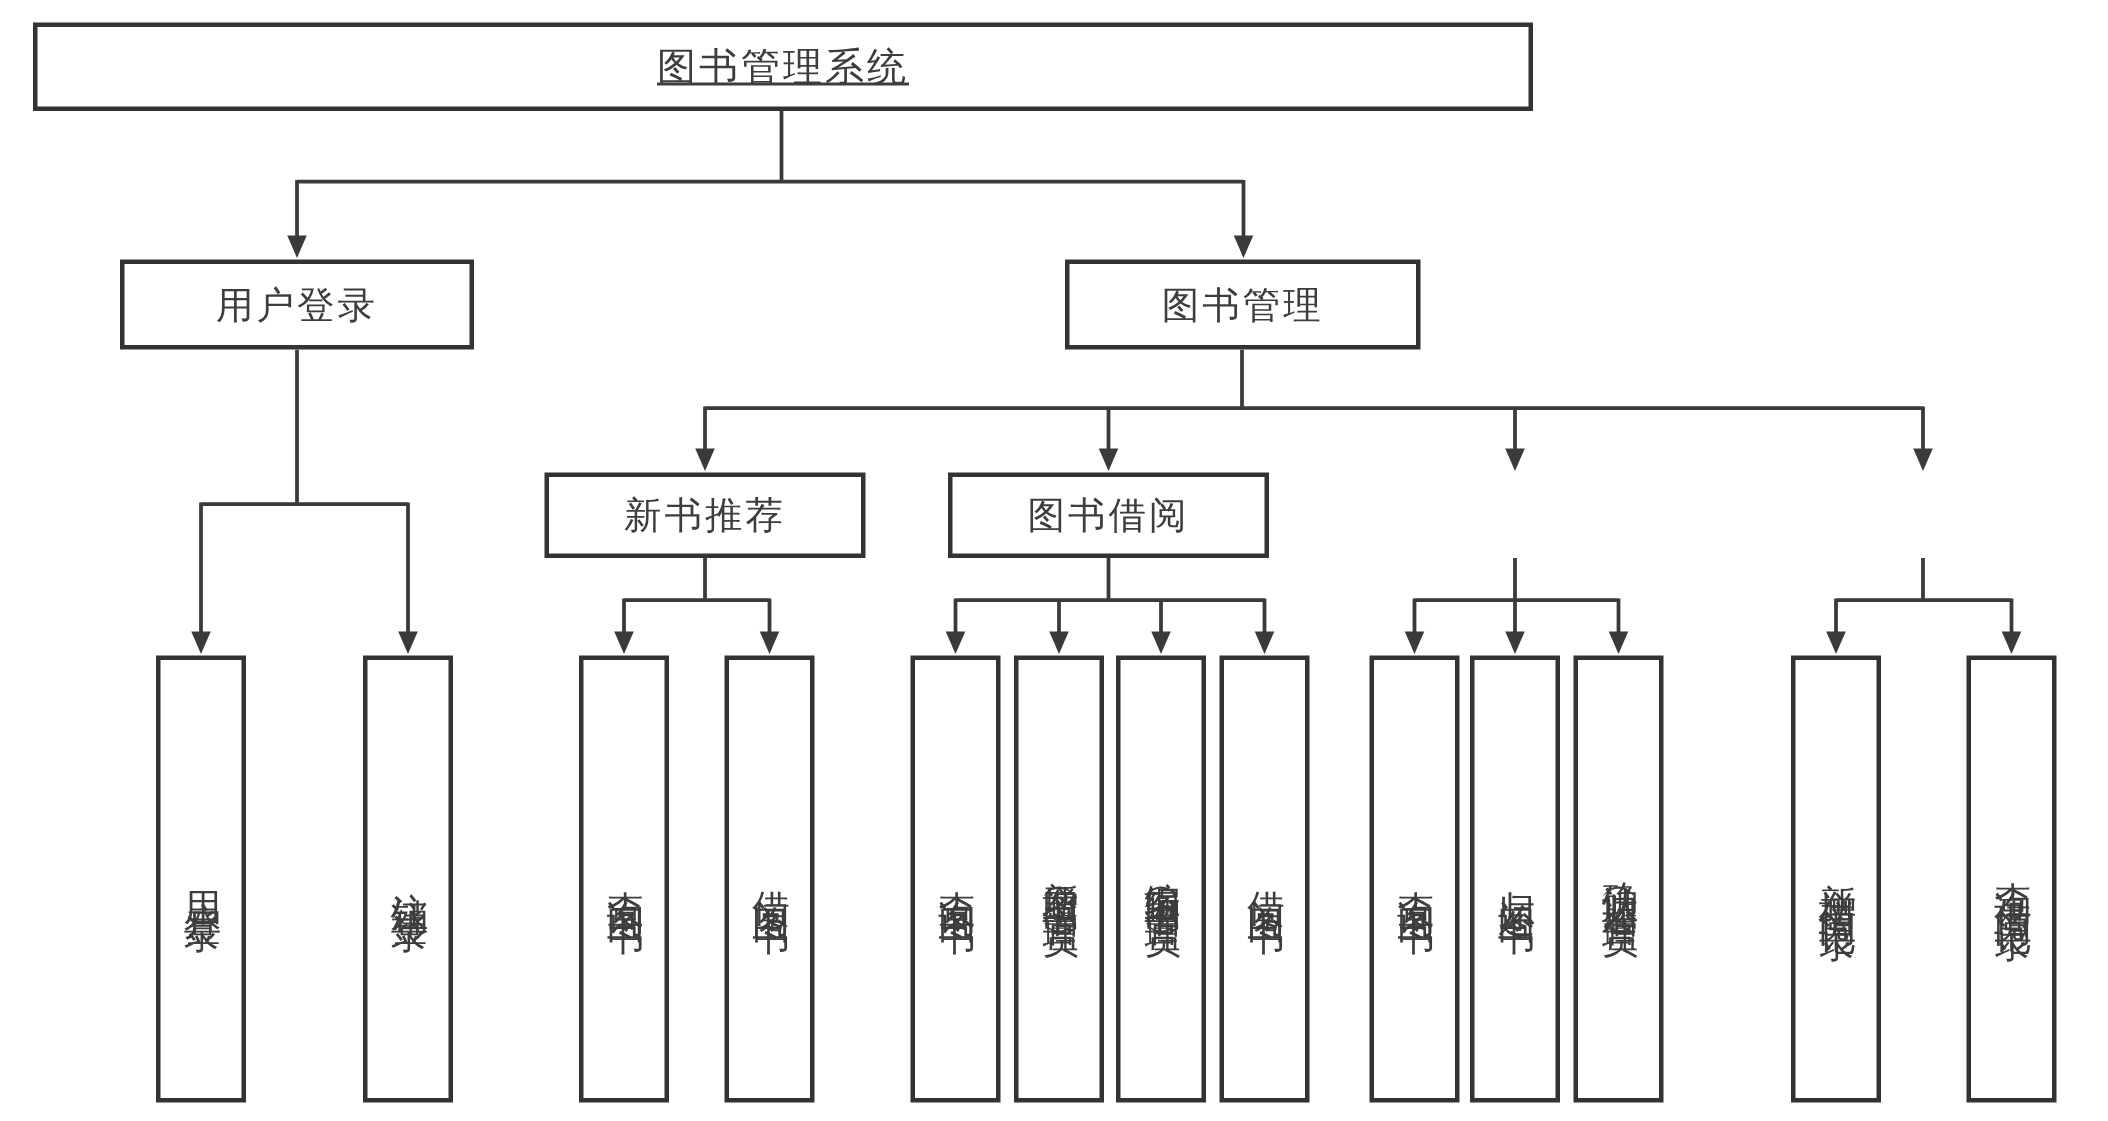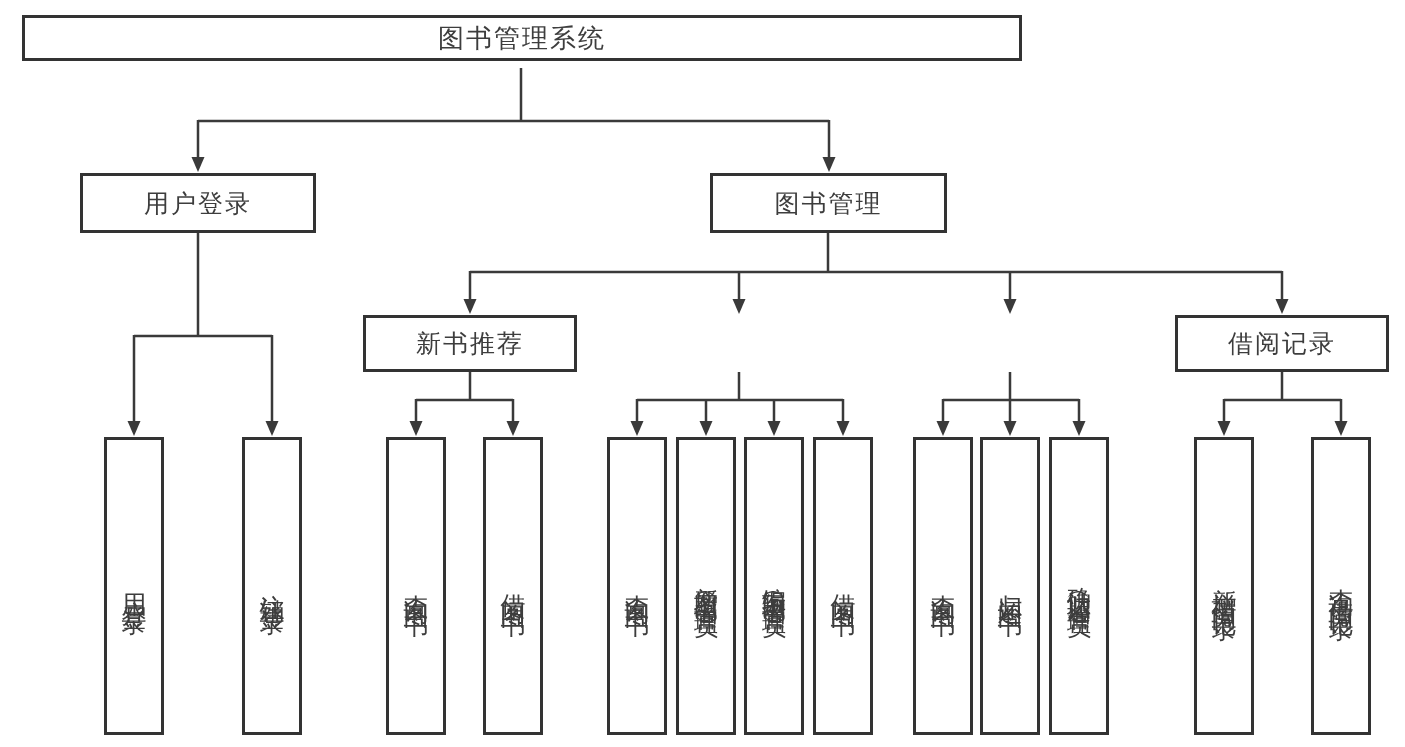--- a/index.html
+++ b/index.html
@@ -91,27 +91,27 @@
       <polygon points="767.5,421 780.5,421 774,436"></polygon>
       <polygon points="836.5,421 849.5,421 843,436"></polygon>
       <polygon points="936.5,421 949.5,421 943,436"></polygon>
       <polygon points="1003.5,421 1016.5,421 1010,436"></polygon>
       <polygon points="1072.5,421 1085.5,421 1079,436"></polygon>
       <polygon points="1217.5,421 1230.5,421 1224,436"></polygon>
       <polygon points="1334.5,421 1347.5,421 1341,436"></polygon>
     </g>
   </svg>
 
-  <div class="hbox root-title" style="left:22px; top:15px; width:1000px; height:46px;">图书管理系统</div>
+  <div class="hbox root-title" style="left:22px; top:15px; width:1000px; height:59px;text-decoration:underline;">图书管理系统</div>
 
   <div class="hbox" style="left:80px; top:173px; width:236px; height:60px;">用户登录</div>
   <div class="hbox" style="left:710px; top:173px; width:237px; height:60px;">图书管理</div>
 
   <div class="hbox" style="left:363px; top:315px; width:214px; height:57px;">新书推荐</div>
-  <div class="hbox" style="left:1175px; top:315px; width:214px; height:57px;">借阅记录</div>
+  <div class="hbox" style="left:632px; top:315px; width:214px; height:57px;">图书借阅</div>
 
   <div class="vbox" style="left:104px;">
     <span class="vtext">用户登录</span>
   </div>
   <div class="vbox" style="left:242px;">
     <span class="vtext">注销登录</span>
   </div>
 
   <div class="vbox" style="left:386px;">
     <span class="vtext">查询图书</span>

